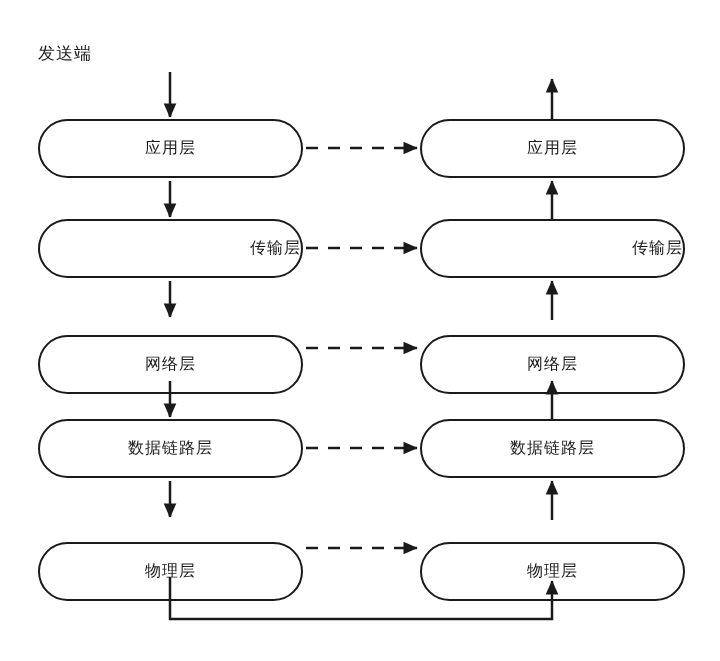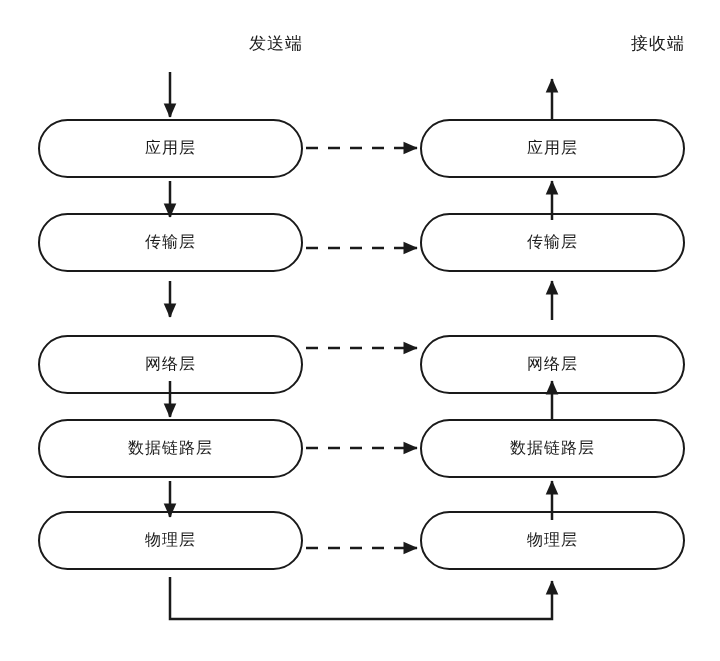--- a/index.html
+++ b/index.html
@@ -11,22 +11,22 @@
   .canvas {
     position: relative;
     width: 720px;
     height: 661px;
     background: var(--bg);
     overflow: hidden;
   }
   .col-header {
     position: absolute;
     width: 265px;
-    top: 32px;
-    text-align: right;
+    top: 42px;
+    text-align: left;
     font-size: 17px;
     color: var(--stroke);
     letter-spacing: 1px;
   }
   .col-header.left  { left: 38px; }
   .col-header.right { left: 420px; }
   .pill {
     position: absolute;
     height: 59px;
     width: 265px;
@@ -36,44 +36,43 @@
     display: flex;
     align-items: center;
     justify-content: center;
     font-size: 16px;
     color: var(--stroke);
     letter-spacing: 1px;
   }
   .pill.left  { left: 38px; }
   .pill.right { left: 420px; }
   .r0 { top: 119px; text-align: center; }
-  .r1 { top: 213px; }
+  .r1 { top: 219px; justify-content: flex-end; }
   .r2 { top: 335px; }
   .r3 { top: 419px; align-items: center; }
-  .r4 { top: 511px; }
+  .r4 { top: 542px; }
   svg.overlay {
     position: absolute;
     left: 0; top: 0;
     width: 720px; height: 661px;
     pointer-events: none;
   }
   svg.overlay line, svg.overlay polyline {
     stroke: var(--stroke);
     stroke-width: 2.5;
     fill: none;
   }
   svg.overlay .dashed { stroke-dasharray: 12 10; }
 </style>
 </head>
 <body>
 
 <div class="canvas">
 
   <div class="col-header left">发送端</div>
-  <div class="col-header right">接收端</div>
 
   <div class="pill left r0">
     <span>应用层</span>
   </div>
   <div class="pill left r1">
     <span>传输层</span>
   </div>
   <div class="pill left r2">
     <span>网络层</span>
   </div>

